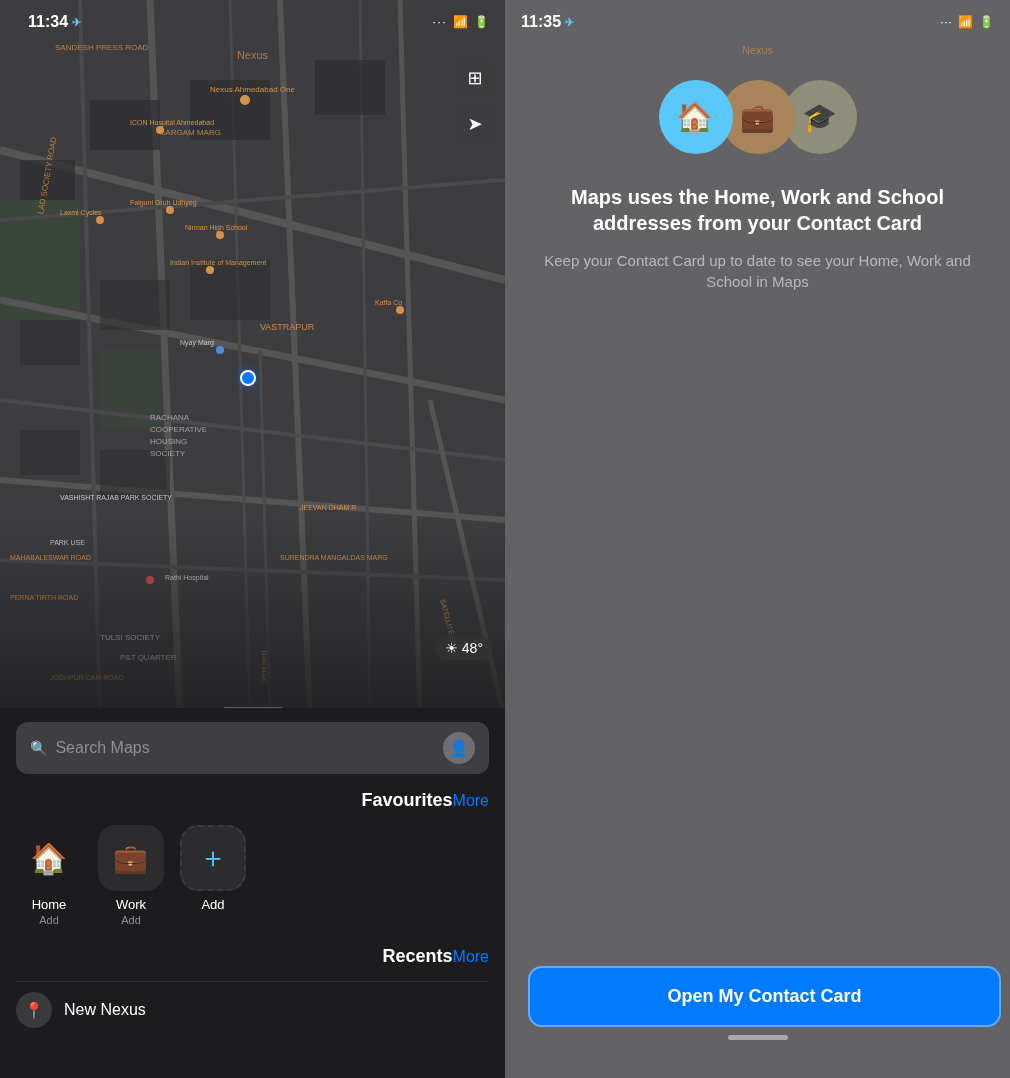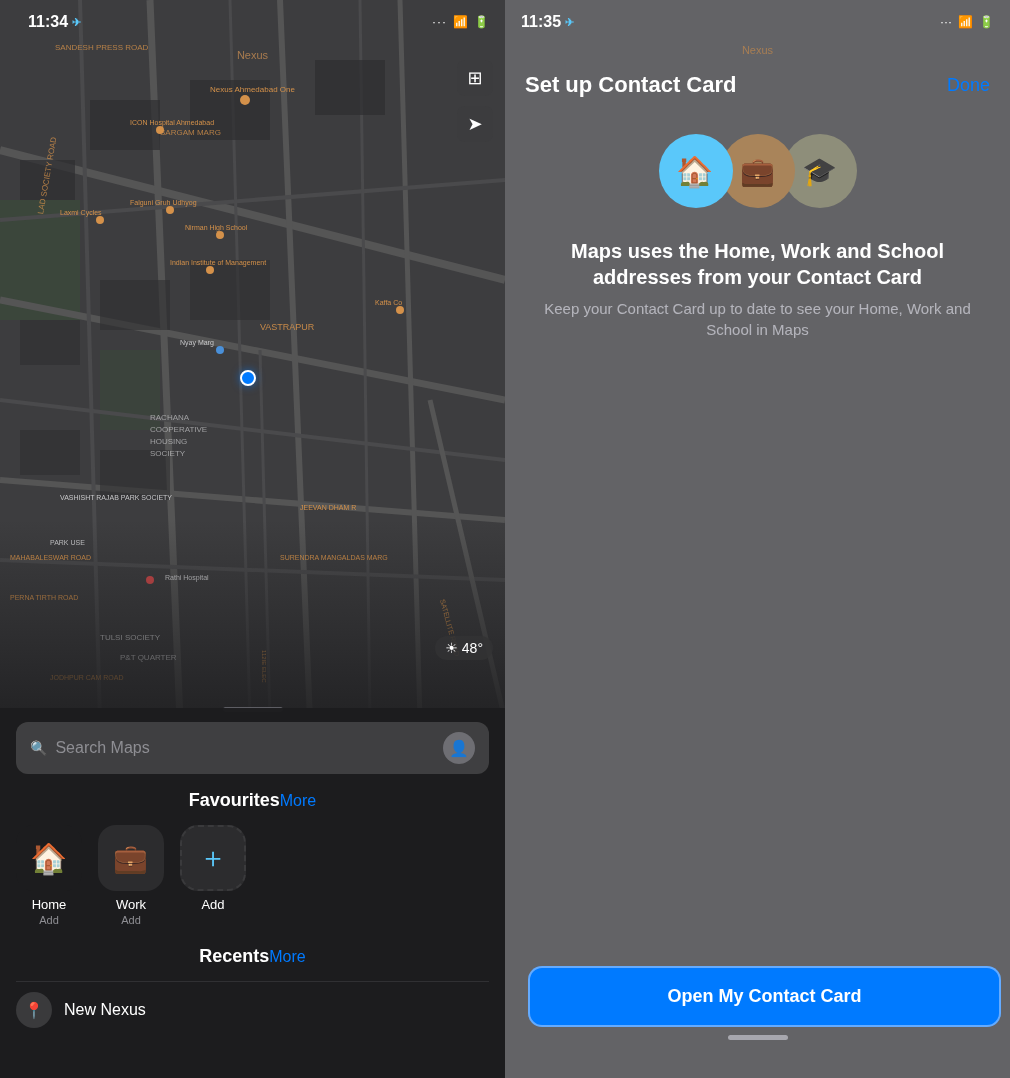--- a/index.html
+++ b/index.html
@@ -171,21 +171,21 @@
       display: flex;
       align-items: center;
       justify-content: center;
       color: #ccc;
       font-size: 16px;
     }
 
     
     .section-header {
       display: flex;
-      justify-content: center;
+      justify-content: flex-end;
       align-items: center;
       margin-bottom: 14px;
     }
 
     .section-title {
       color: #fff;
       font-size: 18px;
       font-weight: 600;
     }
 
@@ -359,21 +359,21 @@
       padding: 0 30px;
       text-align: center;
       flex-shrink: 0;
     }
 
     .desc-main {
       font-size: 20px;
       font-weight: 600;
       color: #fff;
       line-height: 1.3;
-      margin-bottom: 8px;
+      margin-bottom: 14px;
     }
 
     .desc-sub {
       font-size: 15px;
       color: rgba(235,235,245,0.6);
       line-height: 1.4;
     }
 
     
     .right-spacer {
@@ -610,24 +610,20 @@
       <span>···</span>
       <span>📶</span>
       <span>🔋</span>
     </div>
   </div>
 
   <div style="display:flex;justify-content:center;margin-bottom:4px;">
     <span style="color:rgba(180,130,80,0.85);font-size:11px;">Nexus</span>
   </div>
 
-  <div class="title-bar">
-    <span class="card-title">Set up Contact Card</span>
-    <span class="done-btn">Done</span>
-  </div>
 
   <div class="icons-row">
     <div class="contact-icon ci-home">
       <span style="color:#fff;font-size:30px;">🏠</span>
     </div>
     <div class="contact-icon ci-work">
       <span style="color:#fff;font-size:28px;">💼</span>
     </div>
     <div class="contact-icon ci-school">
       <span style="color:#fff;font-size:28px;">🎓</span>

